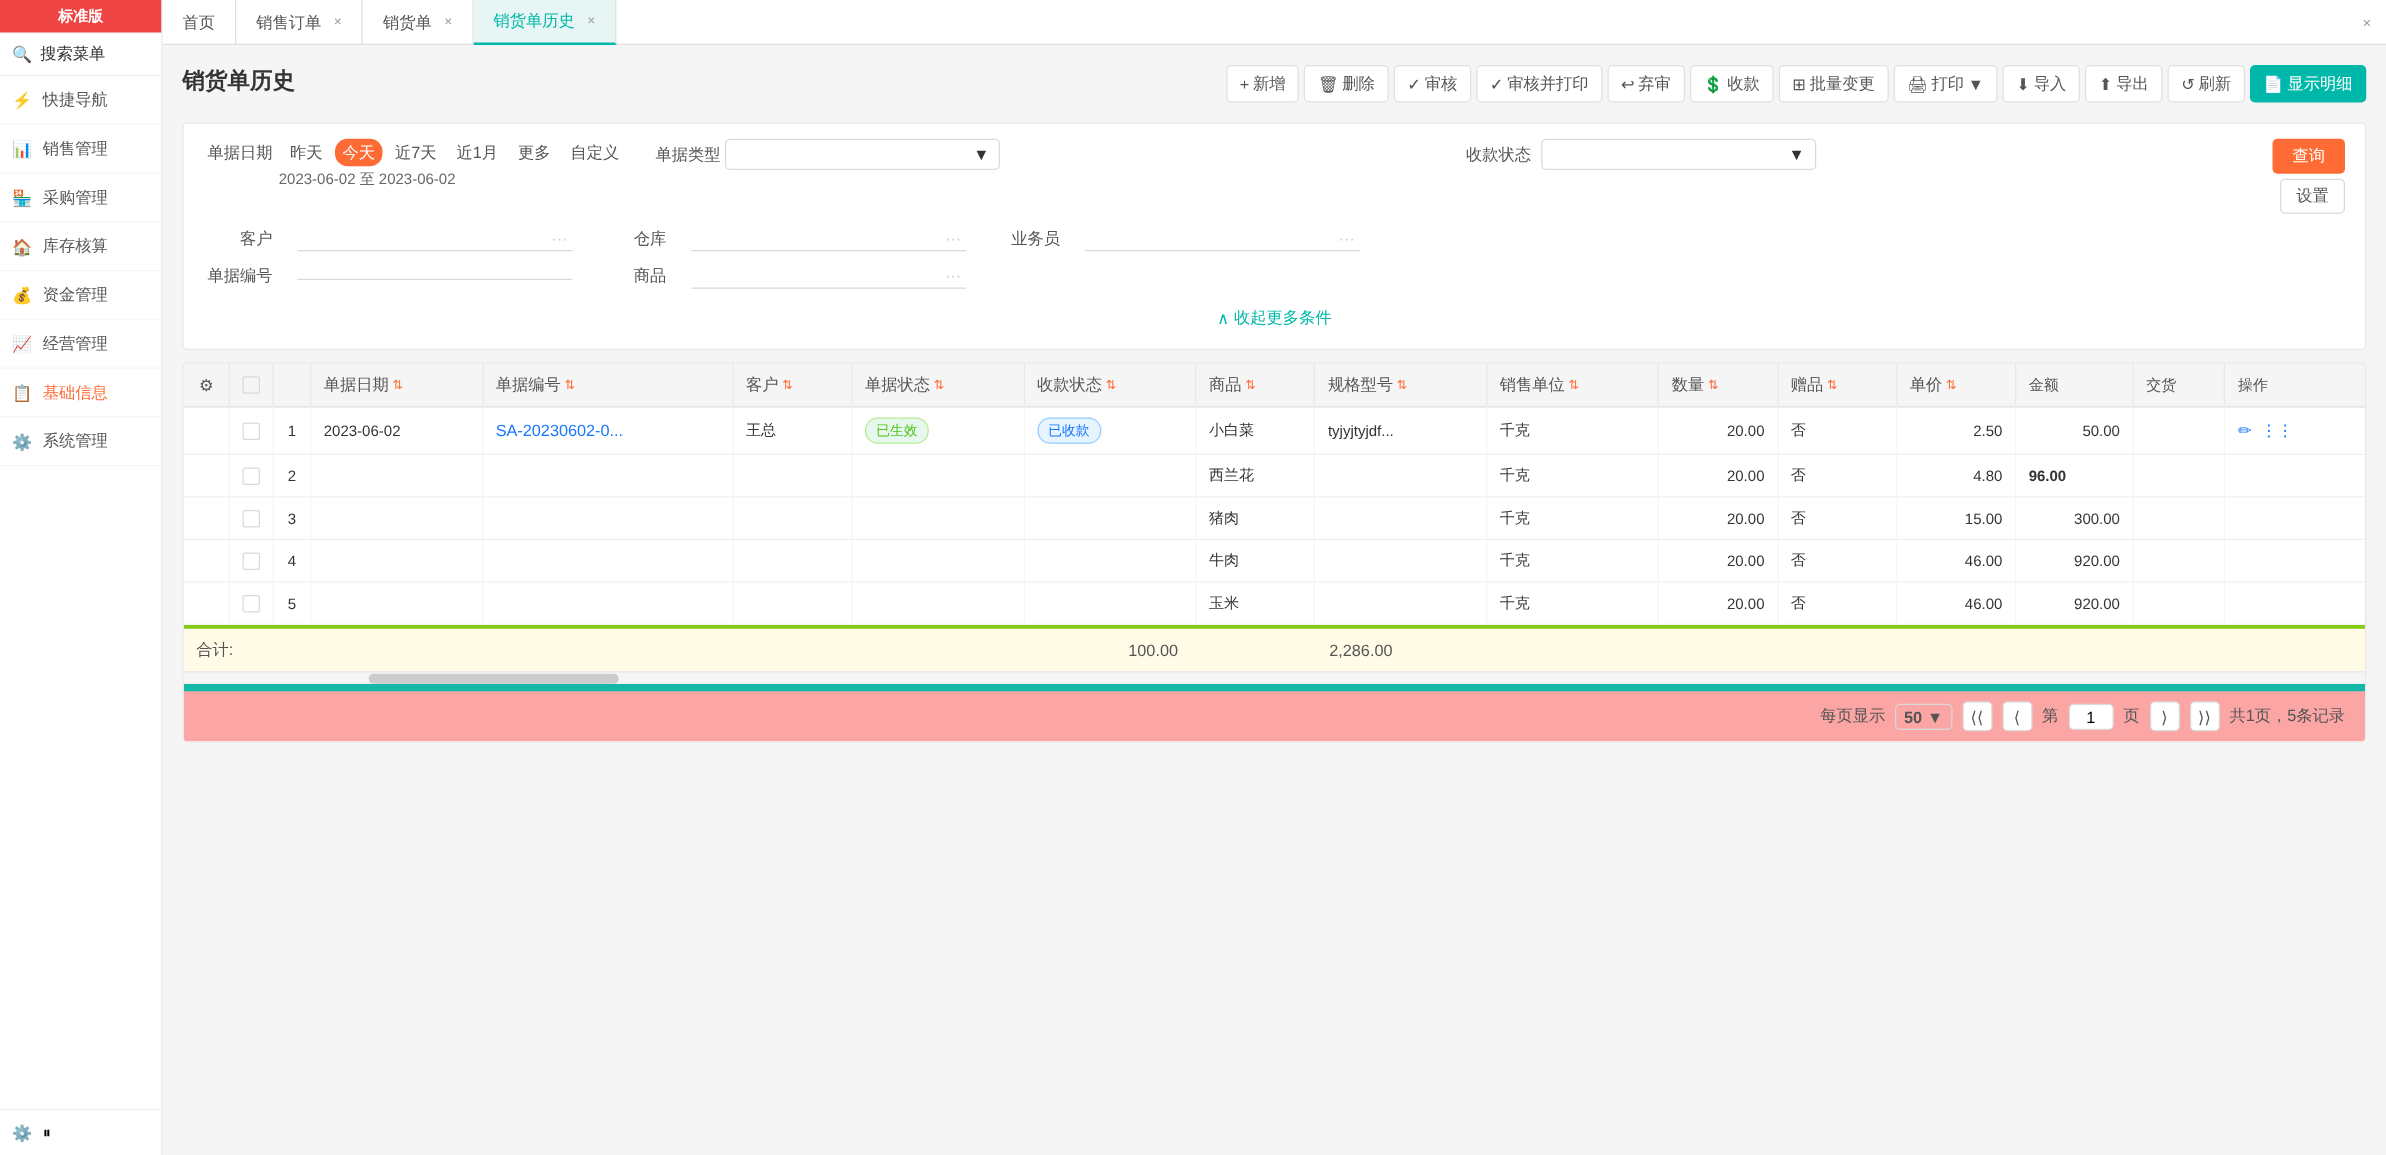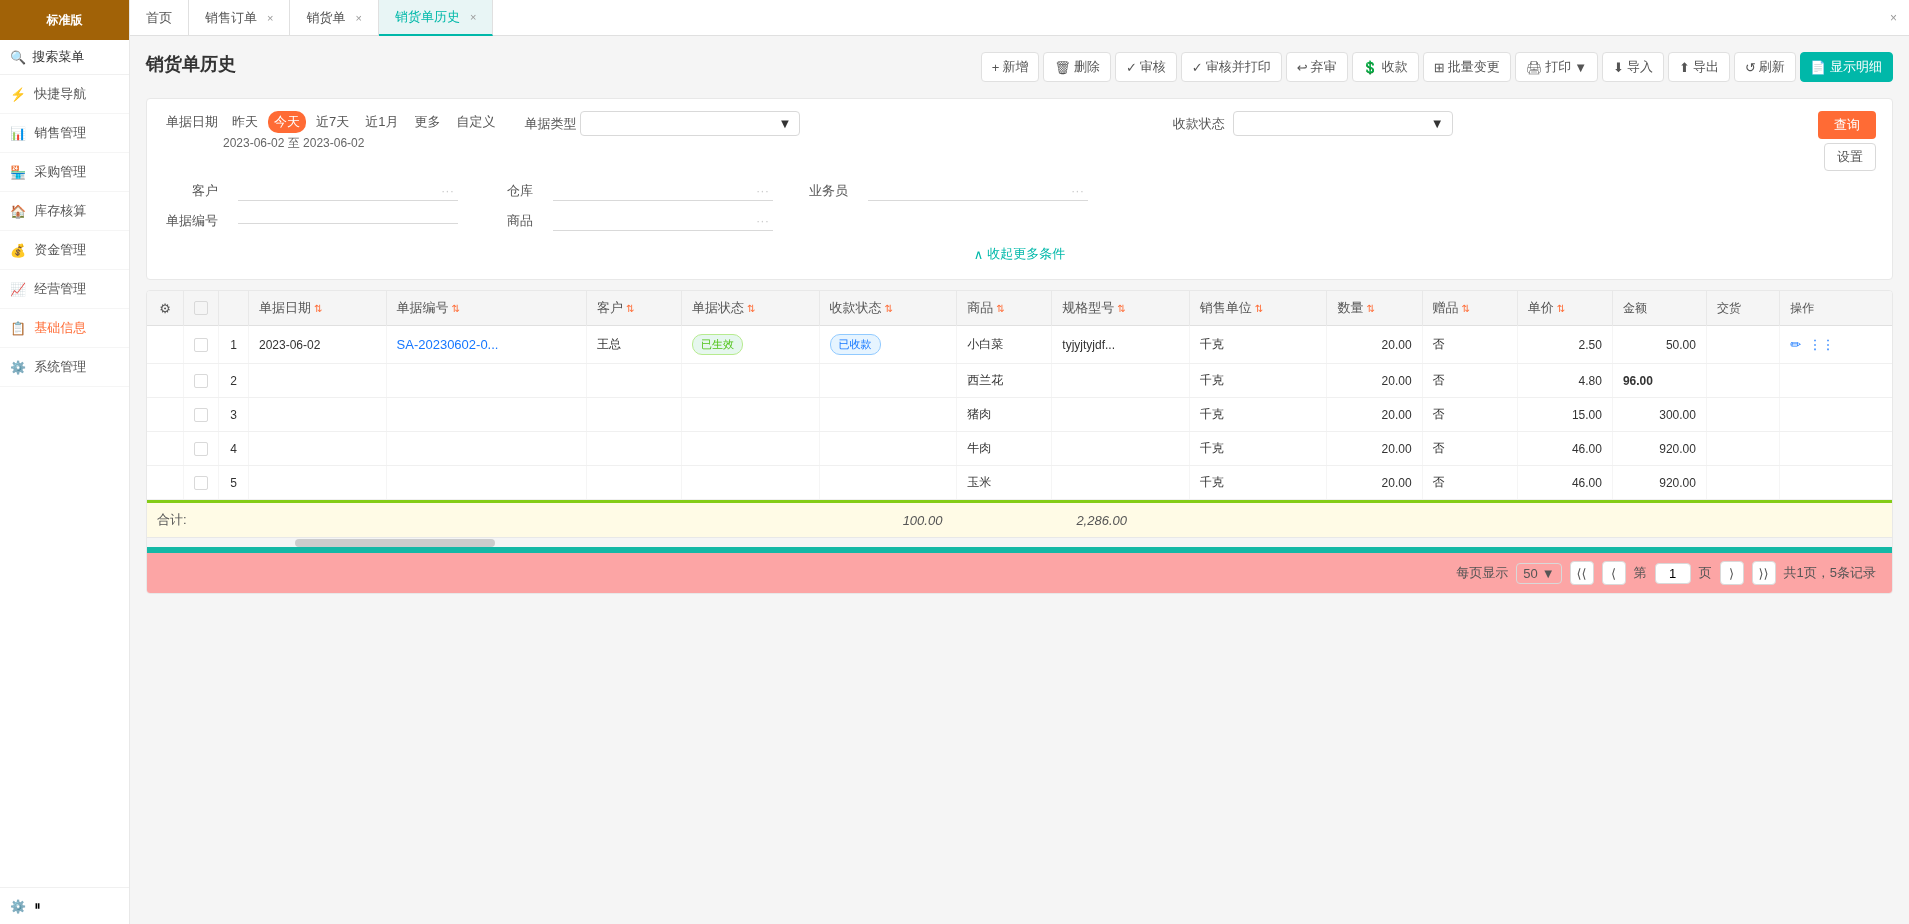--- a/index.html
+++ b/index.html
@@ -9,22 +9,22 @@
     .sidebar {
       width: 130px;
       background: #fff;
       border-right: 1px solid #e8e8e8;
       display: flex;
       flex-direction: column;
       height: 100%;
       flex-shrink: 0;
     }
     .sidebar-logo {
-      height: 40px;
-      background: #a16207;
+      height: 26px;
+      background: #ef4444;
       display: flex;
       align-items: center;
       justify-content: center;
       color: #fff;
       font-size: 12px;
       font-weight: bold;
     }
     .sidebar-search {
       display: flex;
       align-items: center;
@@ -270,21 +270,21 @@
     
     .table-footer {
       background: #fffbe6;
       border-top: 3px solid #84cc16;
       padding: 8px 10px;
       display: flex;
       align-items: center;
       font-size: 12px;
       color: #555;
     }
-    .footer-total { display: flex; gap: 54px; align-items: center; font-style: italic; }
+    .footer-total { display: flex; gap: 41px; align-items: center; }
 
     
     .pagination-bar {
       display: flex;
       align-items: center;
       justify-content: flex-end;
       padding: 8px 16px;
       background: #fca5a5;
       border-top: 6px solid #14b8a6;
       gap: 8px;
@@ -292,20 +292,21 @@
       color: #555;
     }
     .page-size-select {
       border: 1px solid #d9d9d9;
       border-radius: 4px;
       padding: 2px 6px;
       cursor: pointer;
       display: flex;
       align-items: center;
       gap: 4px;
+      font-weight: bold;
     }
     .page-btn {
       width: 24px;
       height: 24px;
       display: flex;
       align-items: center;
       justify-content: center;
       border: 1px solid #d9d9d9;
       border-radius: 4px;
       cursor: pointer;

